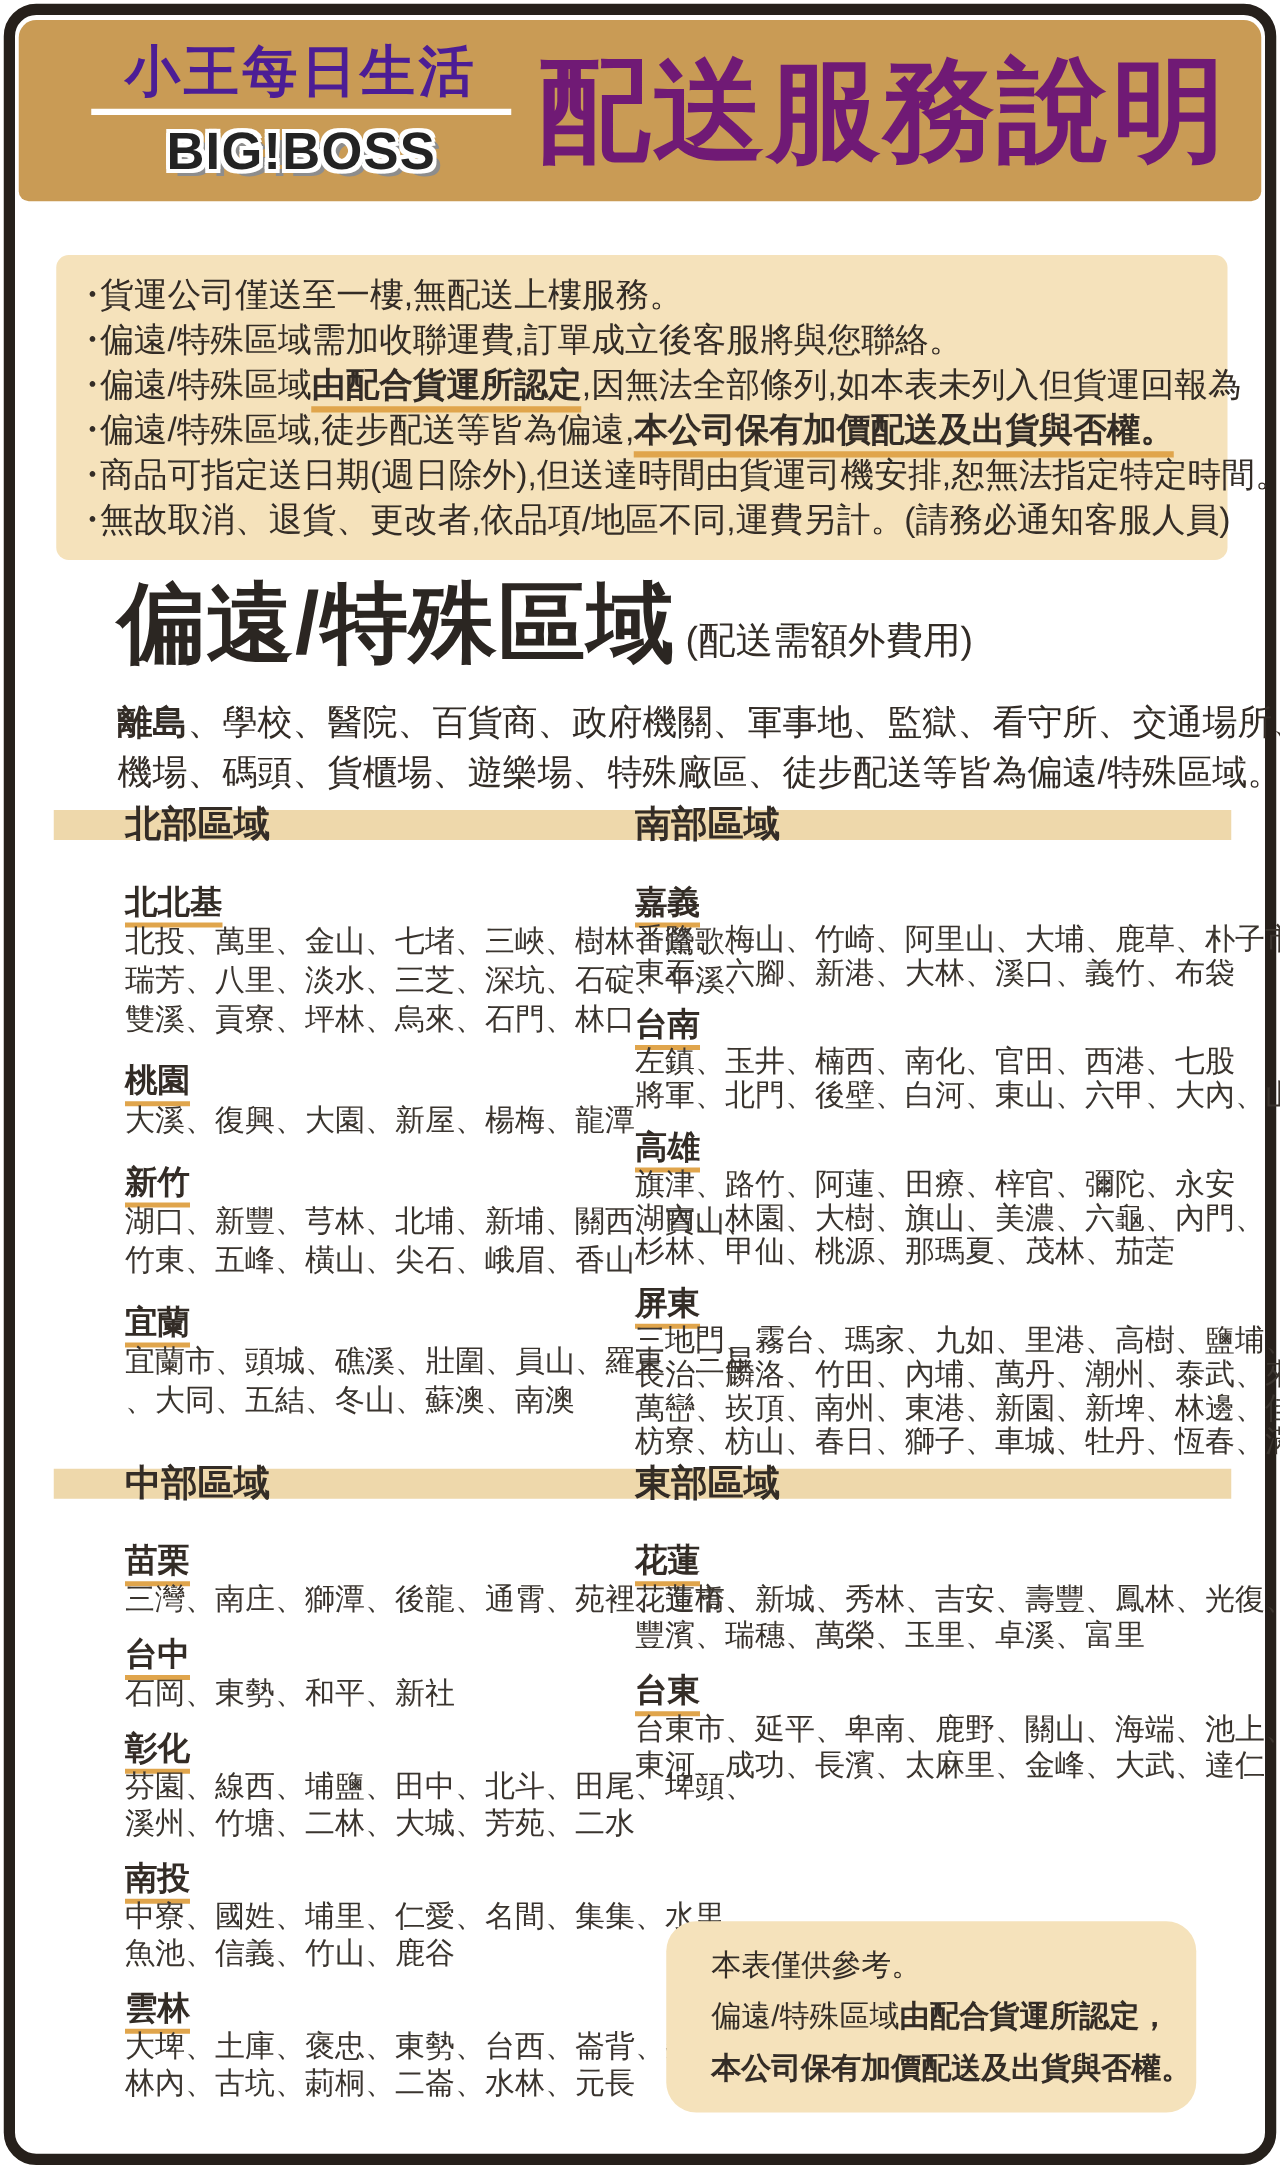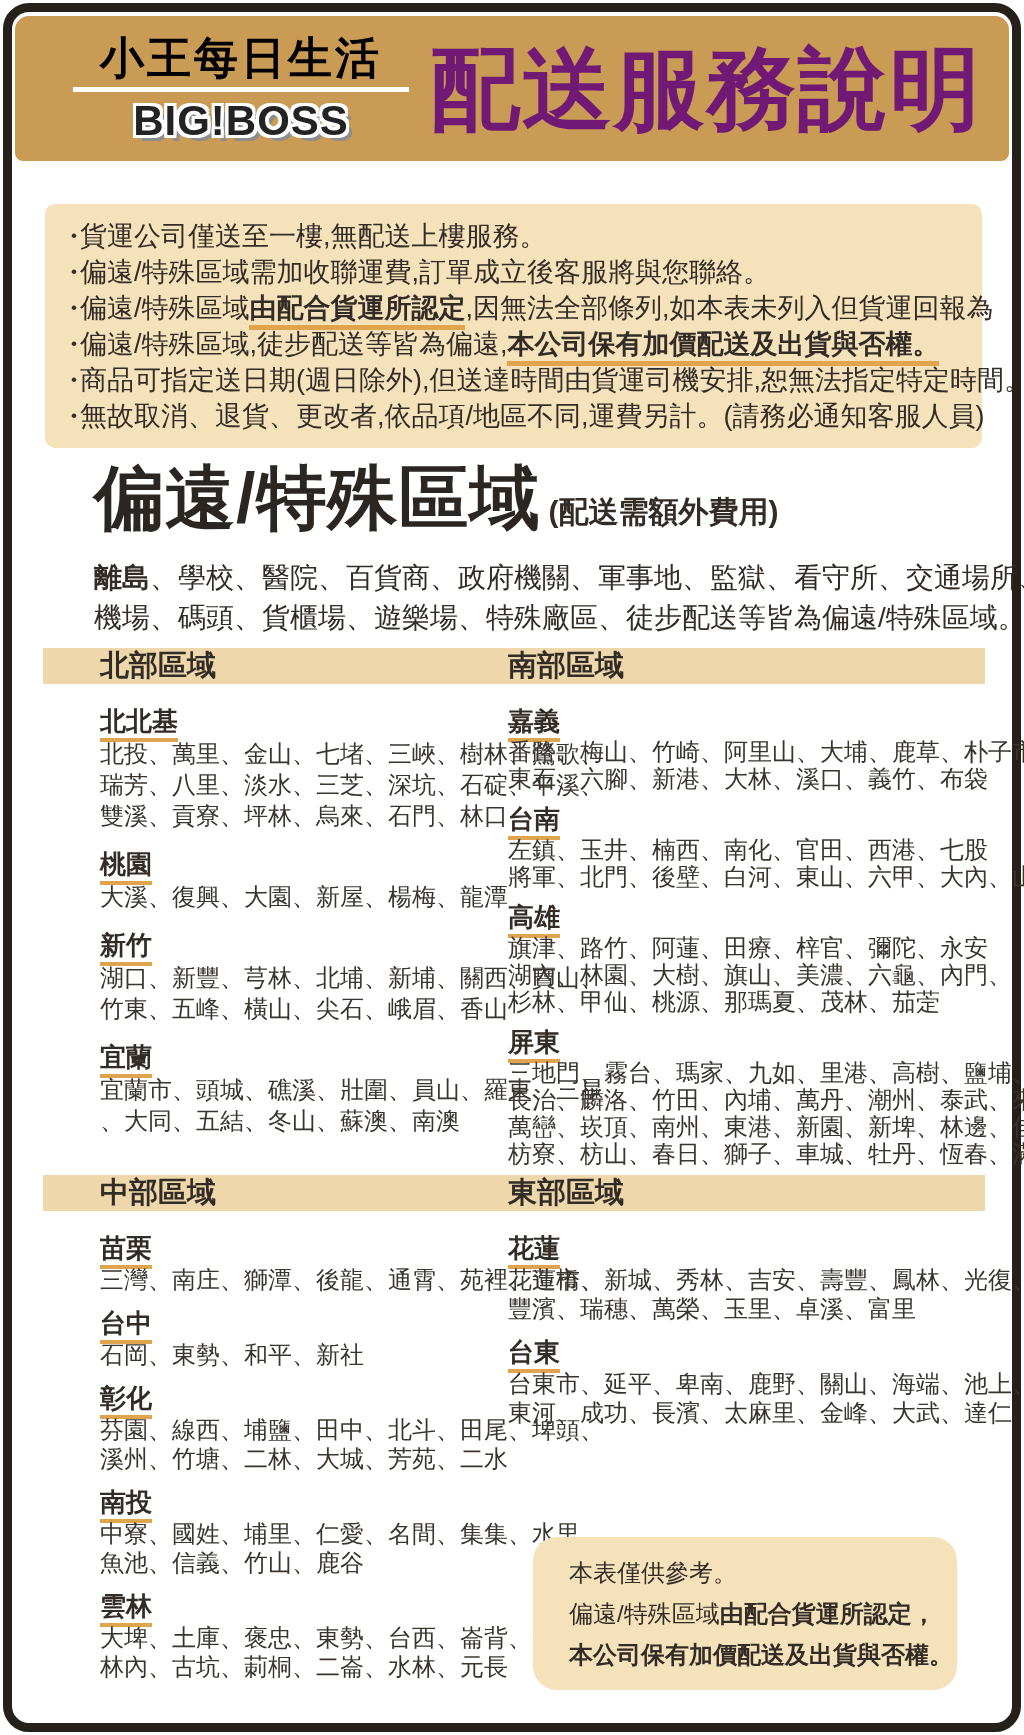--- a/index.html
+++ b/index.html
@@ -12,21 +12,21 @@
     position:absolute;inset:3px;border:9px solid var(--frame,#26201b);
     border-radius:26px;pointer-events:none;
   }
   
   .header{
     position:absolute;left:15px;top:16px;width:994px;height:145px;
     background:var(--header-bg,#c99b55);border-radius:14px 14px 8px 8px;
     display:flex;align-items:center;box-sizing:border-box;
   }
   .brand{margin-left:58px;width:336px;display:flex;flex-direction:column;align-items:center;}
-  .brand-name{font-size:44px;font-weight:bold;color:#000000;letter-spacing:3px;white-space:nowrap;line-height:1.1;}
+  .brand-name{font-size:44px;font-weight:bold;color:#4c1d95;letter-spacing:3px;white-space:nowrap;line-height:1.1;}
   .brand-rule{align-self:stretch;height:5px;background:#fff;margin:5px 0 7px;}
   .brand-logo{
     font-size:42px;font-weight:900;color:#232323;letter-spacing:1px;white-space:nowrap;line-height:1.05;
     text-shadow:-3px -3px 0 #fff,3px -3px 0 #fff,-3px 3px 0 #fff,3px 3px 0 #fff,
                  0 -3px 0 #fff,0 3px 0 #fff,-3px 0 0 #fff,3px 0 0 #fff,6px 6px 0 #8d8d8d;
   }
   .page-title{
     flex:1;text-align:center;color:#701a75;font-size:90px;font-weight:900;
     letter-spacing:2px;white-space:nowrap;line-height:1;padding-right:6px;
   }
@@ -36,26 +36,26 @@
     background:var(--panel-bg,#f5e2bb);border-radius:10px;box-sizing:border-box;
     padding:14px 26px;font-size:27px;line-height:36px;font-weight:500;
   }
   .notice-line{white-space:nowrap;}
   .bullet{font-size:17px;vertical-align:4px;margin-right:3px;}
   .b{font-weight:bold;}
   .u{border-bottom:5px solid var(--gold,#e0a54c);padding-bottom:2px;}
   
   .remote-title{position:absolute;left:94px;top:452px;display:flex;align-items:baseline;white-space:nowrap;}
   .remote-title .main{font-size:70px;font-weight:900;letter-spacing:1px;color:#2b2622;}
-  .remote-title .sub{font-size:30px;font-weight:bold;margin-left:8px;}
+  .remote-title .sub{font-size:30px;font-weight:normal;margin-left:8px;}
   .intro{position:absolute;left:94px;top:558px;font-size:28px;line-height:40px;}
   .intro-line{white-space:nowrap;}
   
   .band{
-    position:absolute;left:43px;width:942px;height:36px;
+    position:absolute;left:43px;width:942px;height:24px;
     background:var(--band-bg,#eed8ab);display:flex;align-items:center;
   }
   .band1{top:648px;} .band2{top:1175px;}
   .band .lbl{font-size:29px;font-weight:bold;white-space:nowrap;}
   .band .lbl-left{margin-left:57px;width:408px;box-sizing:border-box;}
   
   .cols{position:absolute;left:100px;width:885px;display:flex;align-items:flex-start;}
   .cols1{top:704px;} .cols2{top:1232px;}
   .col-left{width:408px;flex:0 0 408px;}
   .col-right{width:477px;flex:0 0 477px;}

